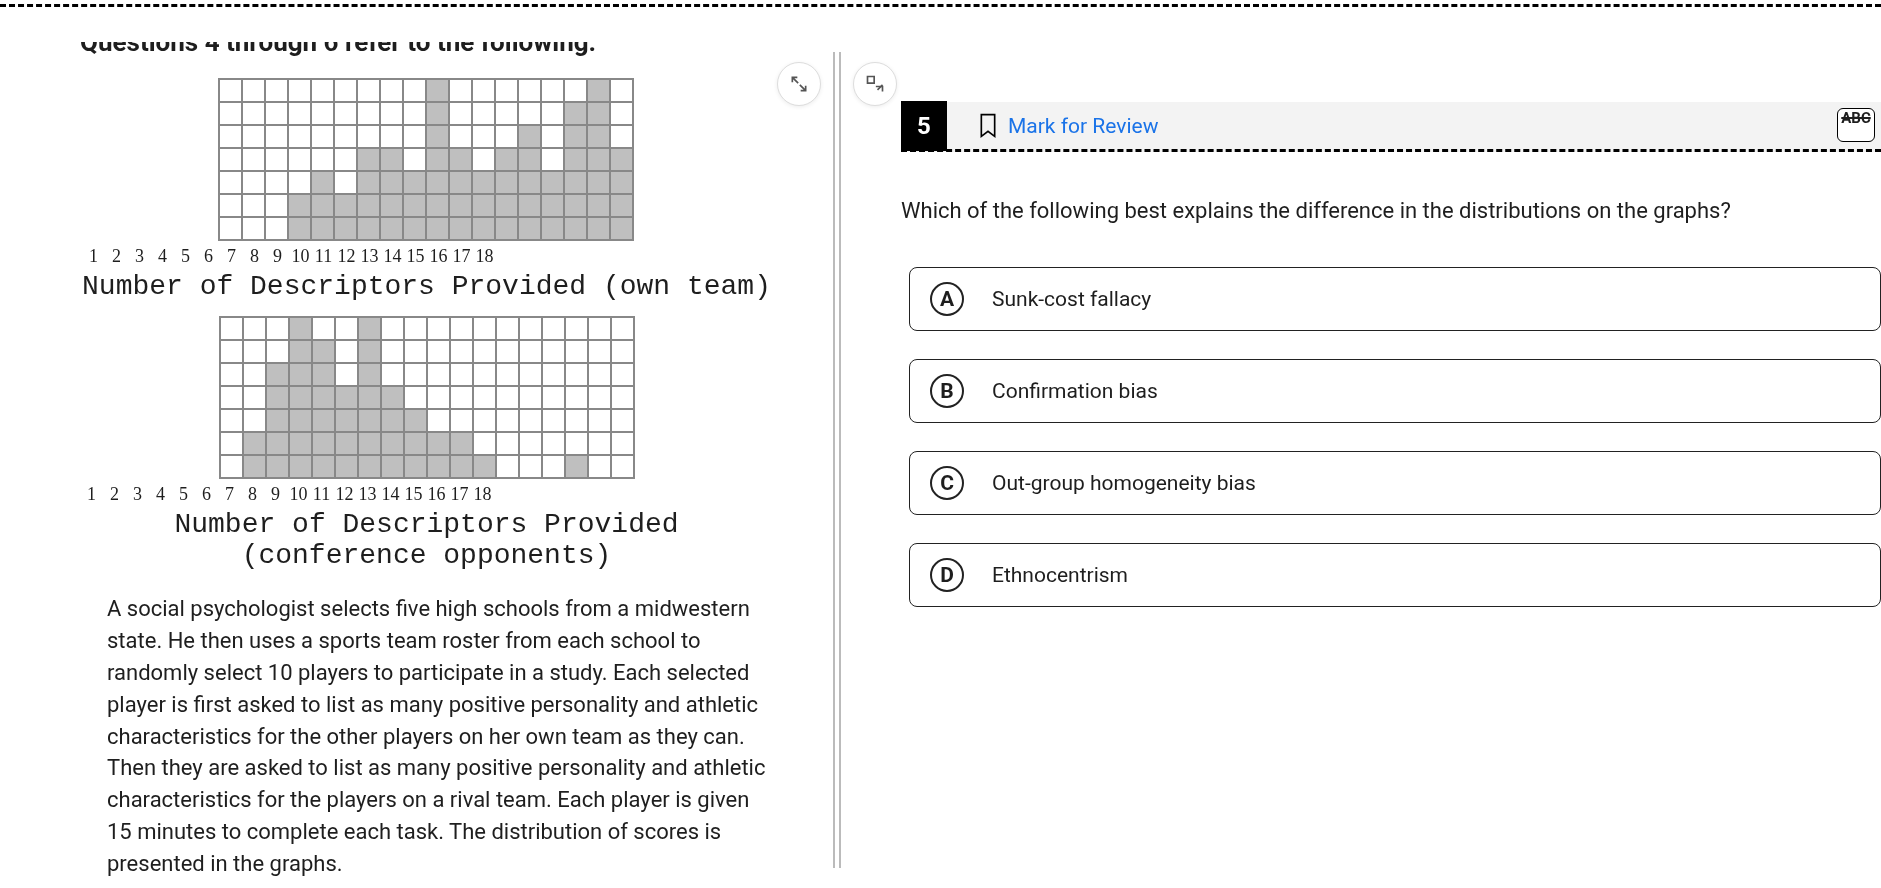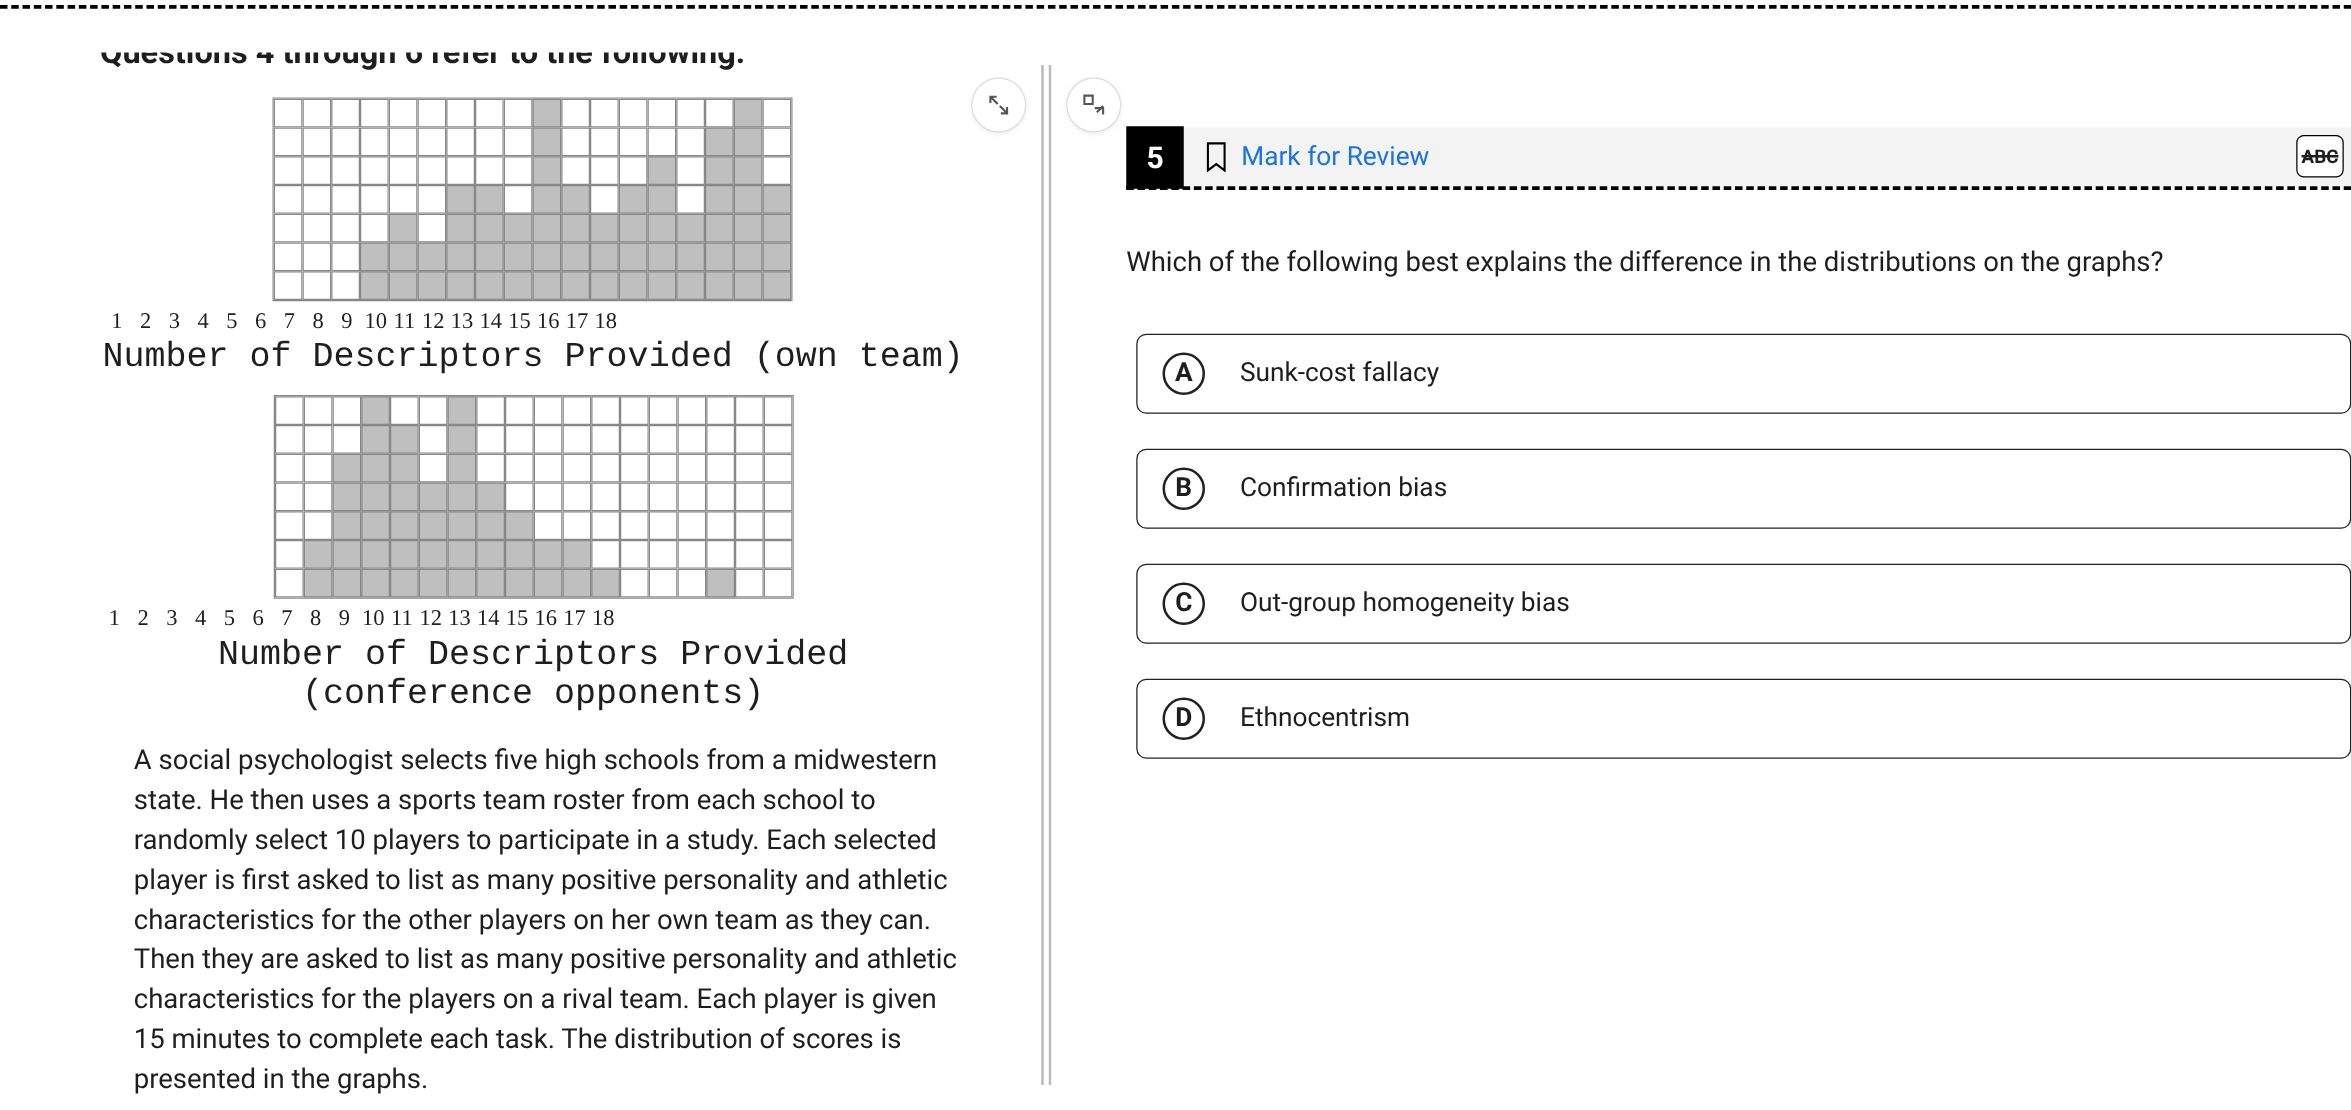--- a/index.html
+++ b/index.html
@@ -113,28 +113,29 @@
     width: 46px; height: 50px;
     background: #000; color: #fff;
     display: flex; align-items: center; justify-content: center;
     font-size: 24px; font-weight: 700;
   }
   .mark-review {
     display: flex; align-items: center; gap: 10px;
     padding: 0 16px;
     color: #1a73e8;
     font-size: 21px;
+    margin-left: 15px;
   }
   .bookmark-icon { width: 20px; height: 26px; }
   .bookmark-icon svg { stroke: #000; stroke-width: 2; fill: none; }
   .strike-btn {
     position: absolute; right: 6px; top: 6px;
     width: 38px; height: 34px;
     border: 1.5px solid #000; border-radius: 6px;
-    display: flex; align-items: center; justify-content: center;
+    display: flex; justify-content: center;
     font-size: 15px; font-weight: 700;
     background: #fff;
   }
   .strike-btn span { text-decoration: line-through; text-decoration-thickness: 2px; }
   .q-text {
     font-size: 22px;
     margin: 44px 0 40px 40px;
     line-height: 1.4;
   }
   .option {

